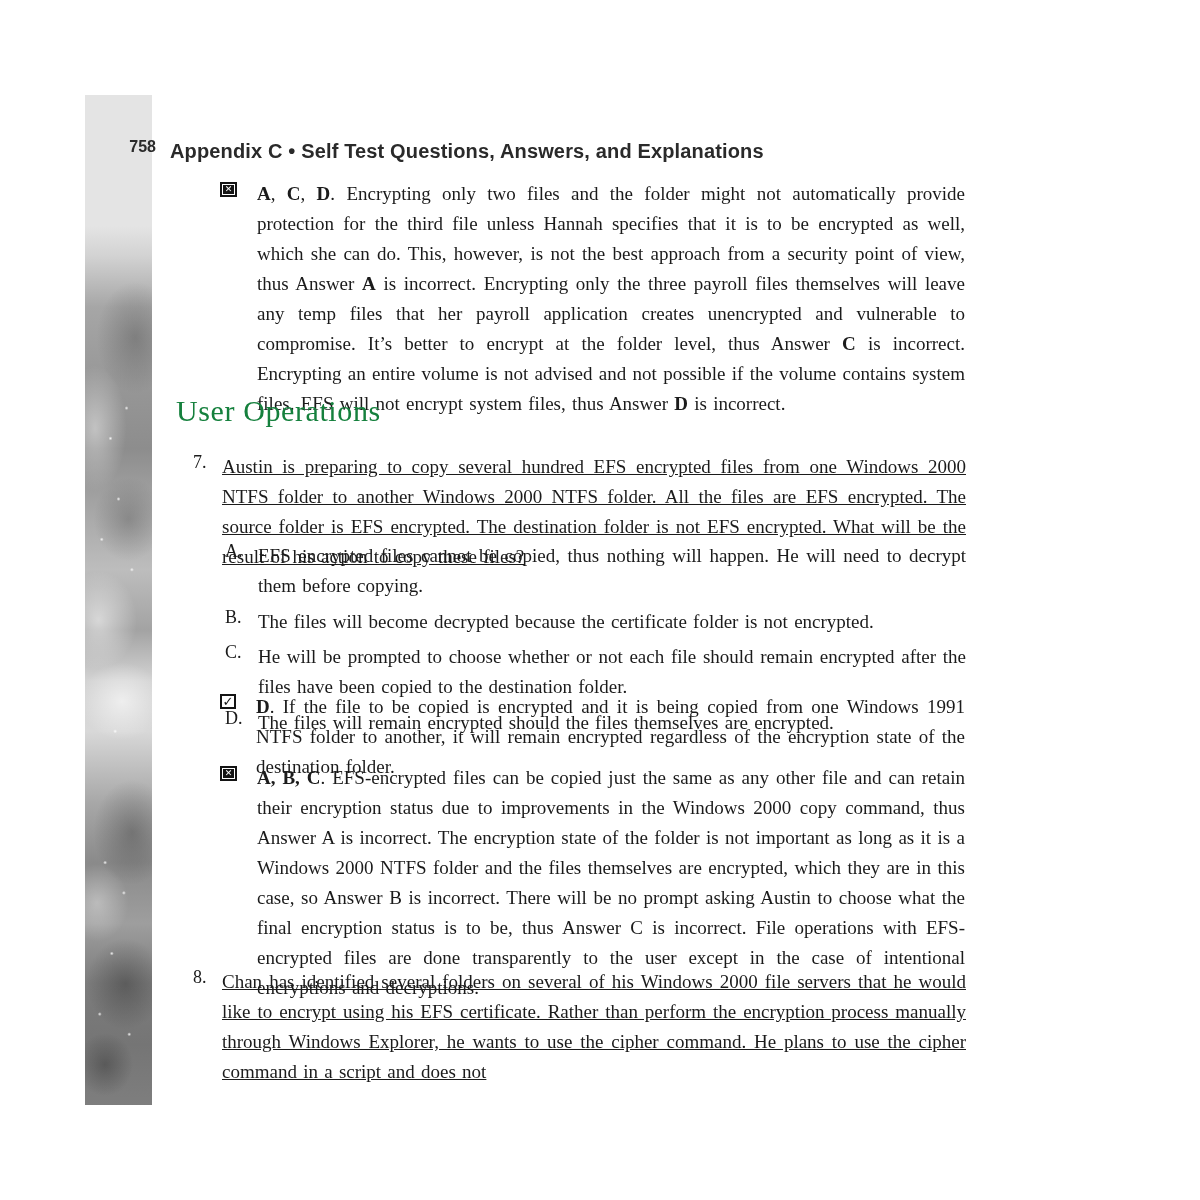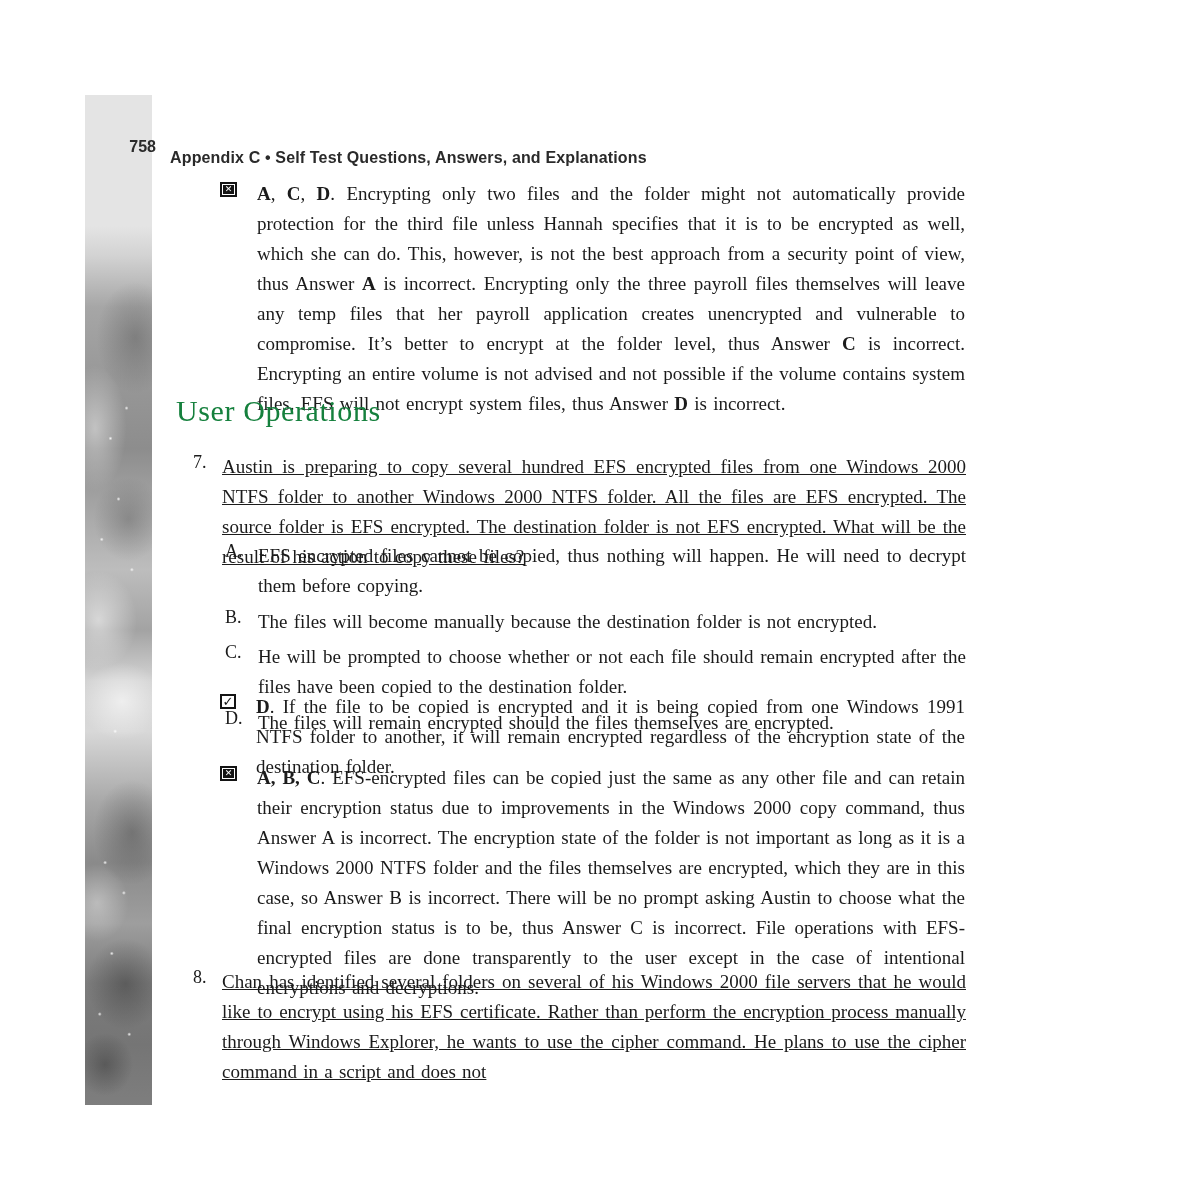--- a/index.html
+++ b/index.html
@@ -49,22 +49,22 @@
 
   
   .page-number {
     position:absolute; left:85px; top:138px; width:57px;
     text-align:right; padding-right:9px;
     font-family:"Liberation Sans", sans-serif; font-weight:bold; font-size:16px;
     color:#2a2a2a;
     margin-left:23px;
   }
   .running-header {
-    position:absolute; left:170px; top:149px;
-    font-family:"Liberation Sans", sans-serif; font-weight:bold; font-size:16px;
+    position:absolute; left:170px; top:140px;
+    font-family:"Liberation Sans", sans-serif; font-weight:bold; font-size:20px;
     letter-spacing:0.15px; color:#2a2a2a; white-space:nowrap;
   }
 
   
   .body-text { font-size:19px; line-height:30px; text-align:justify; word-spacing:1.5px; }
 
   .answer-block { position:absolute; display:flex; gap:20px; }
   .answer-block .txt { flex:1; }
 
   .icon-xbox {
@@ -120,21 +120,21 @@
   <div class="txt body-text">Austin is preparing to copy several hundred EFS encrypted files from one Windows 2000 NTFS folder to another Windows 2000 NTFS folder. All the files are EFS encrypted. The source folder is EFS encrypted. The destination folder is not EFS encrypted. What will be the result of his action to copy these files?</div>
 </div>
 
 <div class="options">
   <div class="option">
     <span class="opt-letter">A.</span>
     <div class="txt body-text">EFS encrypted files cannot be copied, thus nothing will happen. He will need to decrypt them before copying.</div>
   </div>
   <div class="option">
     <span class="opt-letter">B.</span>
-    <div class="txt body-text">The files will become manually because the destination folder is not encrypted.</div>
+    <div class="txt body-text">The files will become decrypted because the certificate folder is not encrypted.</div>
   </div>
   <div class="option">
     <span class="opt-letter">C.</span>
     <div class="txt body-text">He will be prompted to choose whether or not each file should remain encrypted after the files have been copied to the destination folder.</div>
   </div>
   <div class="option">
     <span class="opt-letter">D.</span>
     <div class="txt body-text">The files will remain encrypted should the files themselves are encrypted.</div>
   </div>
 </div>

